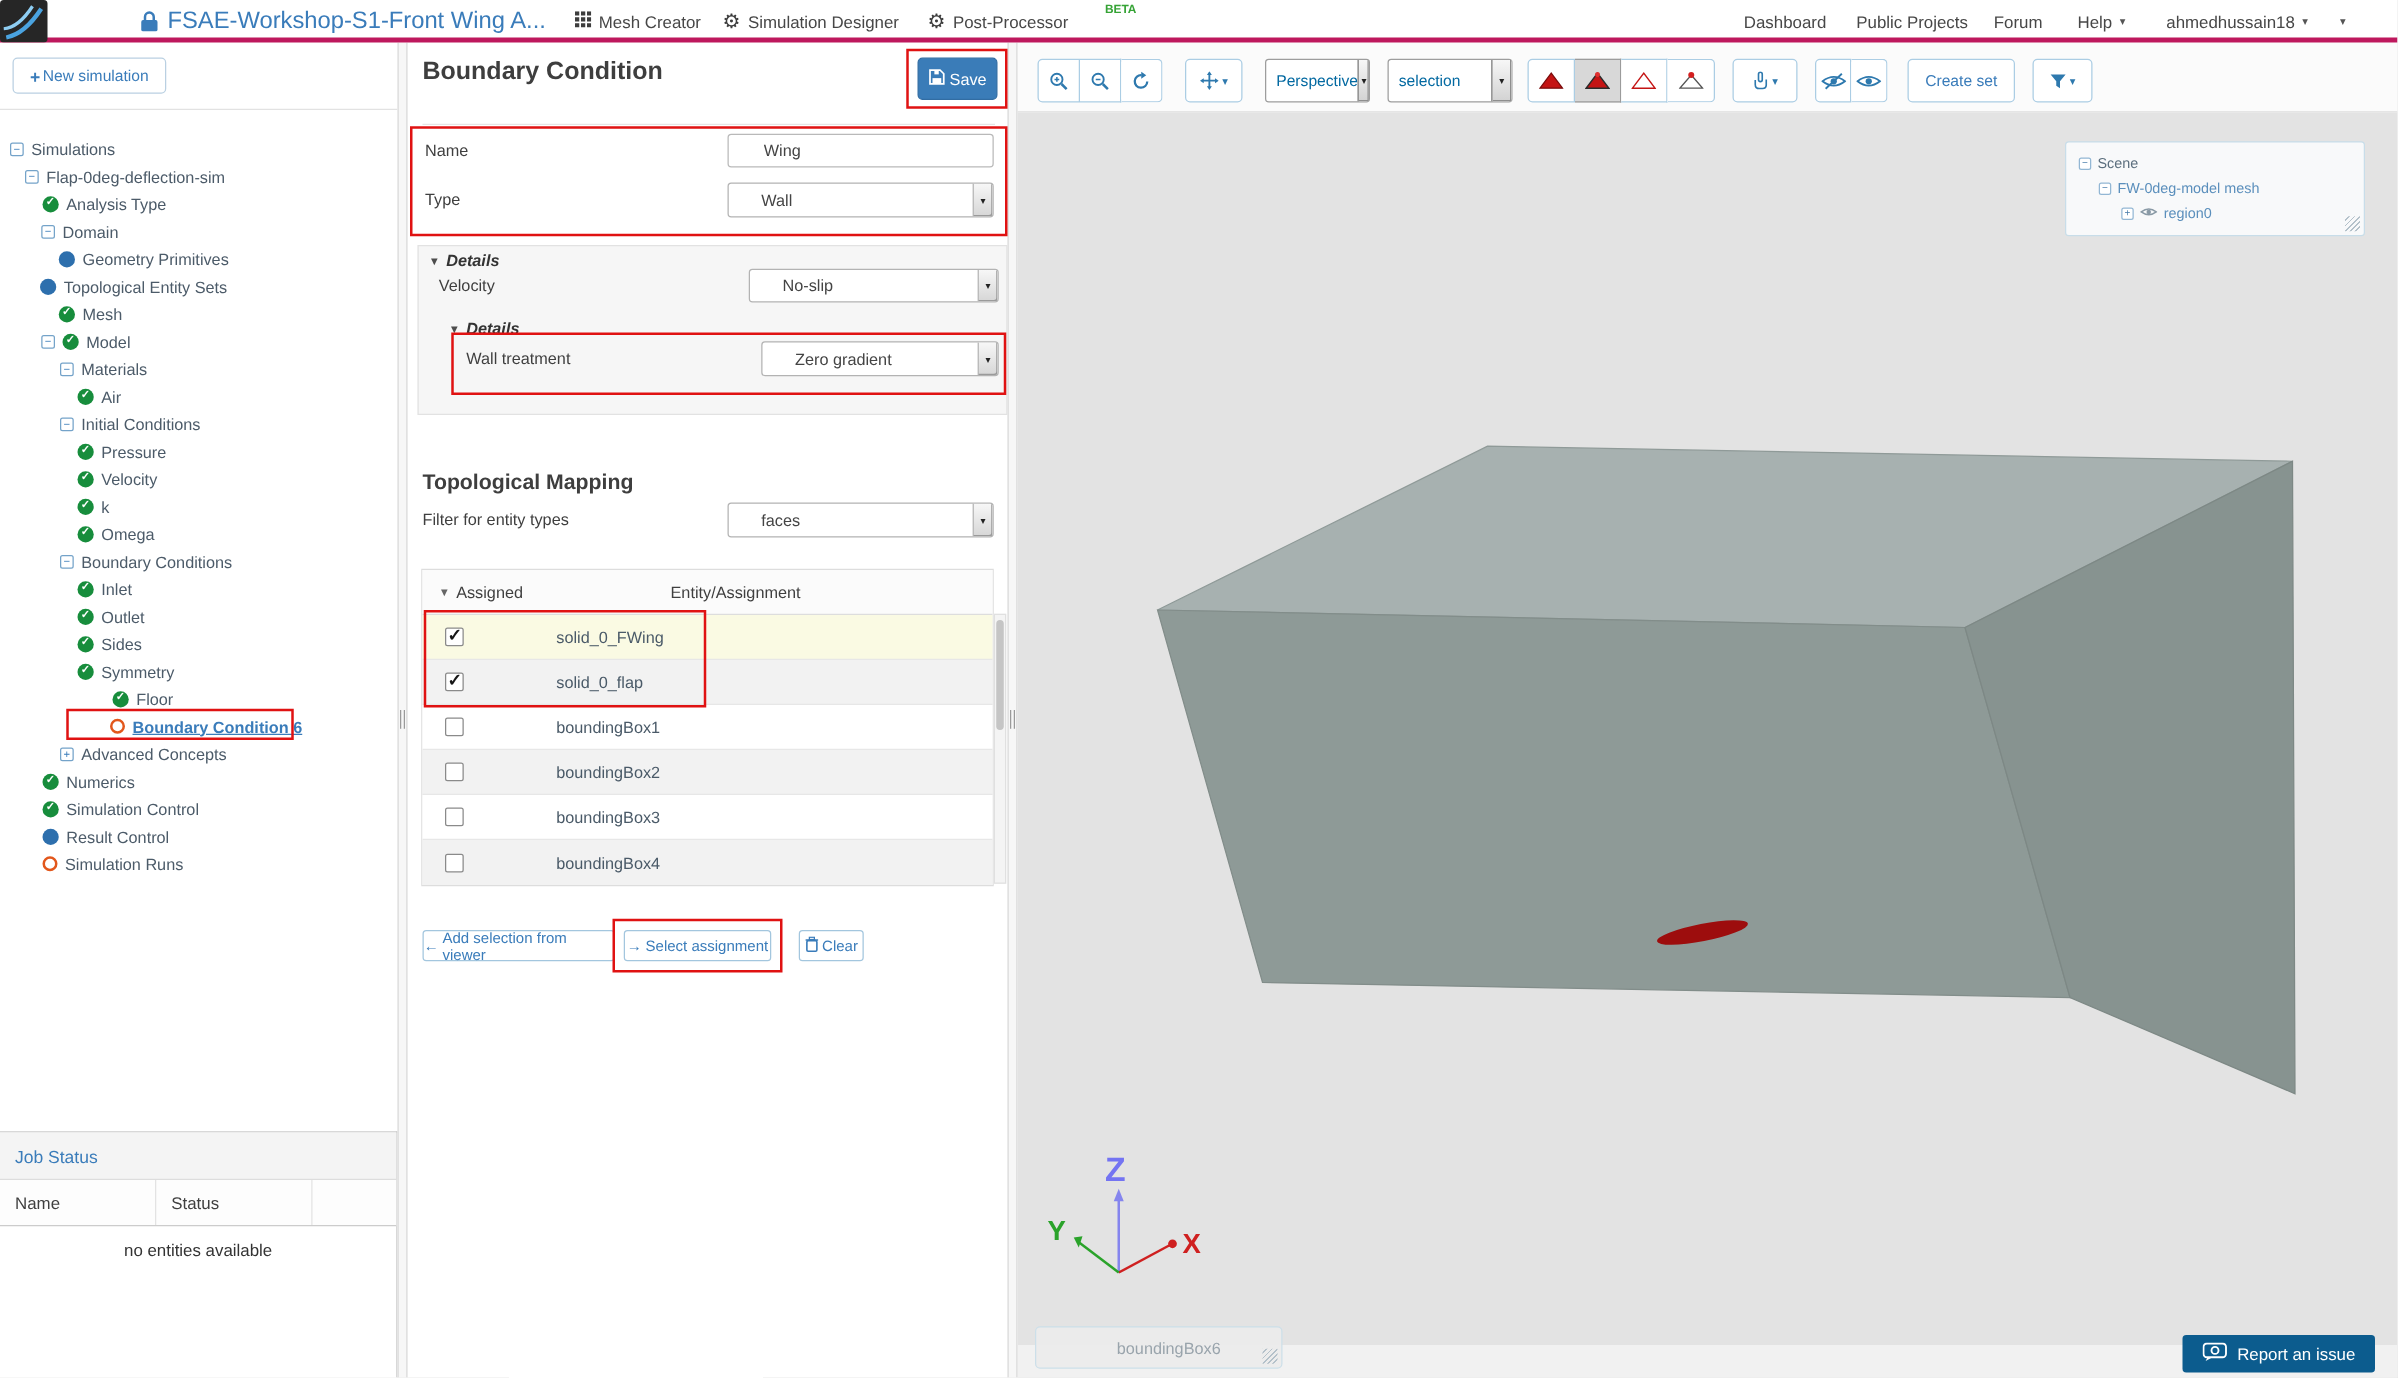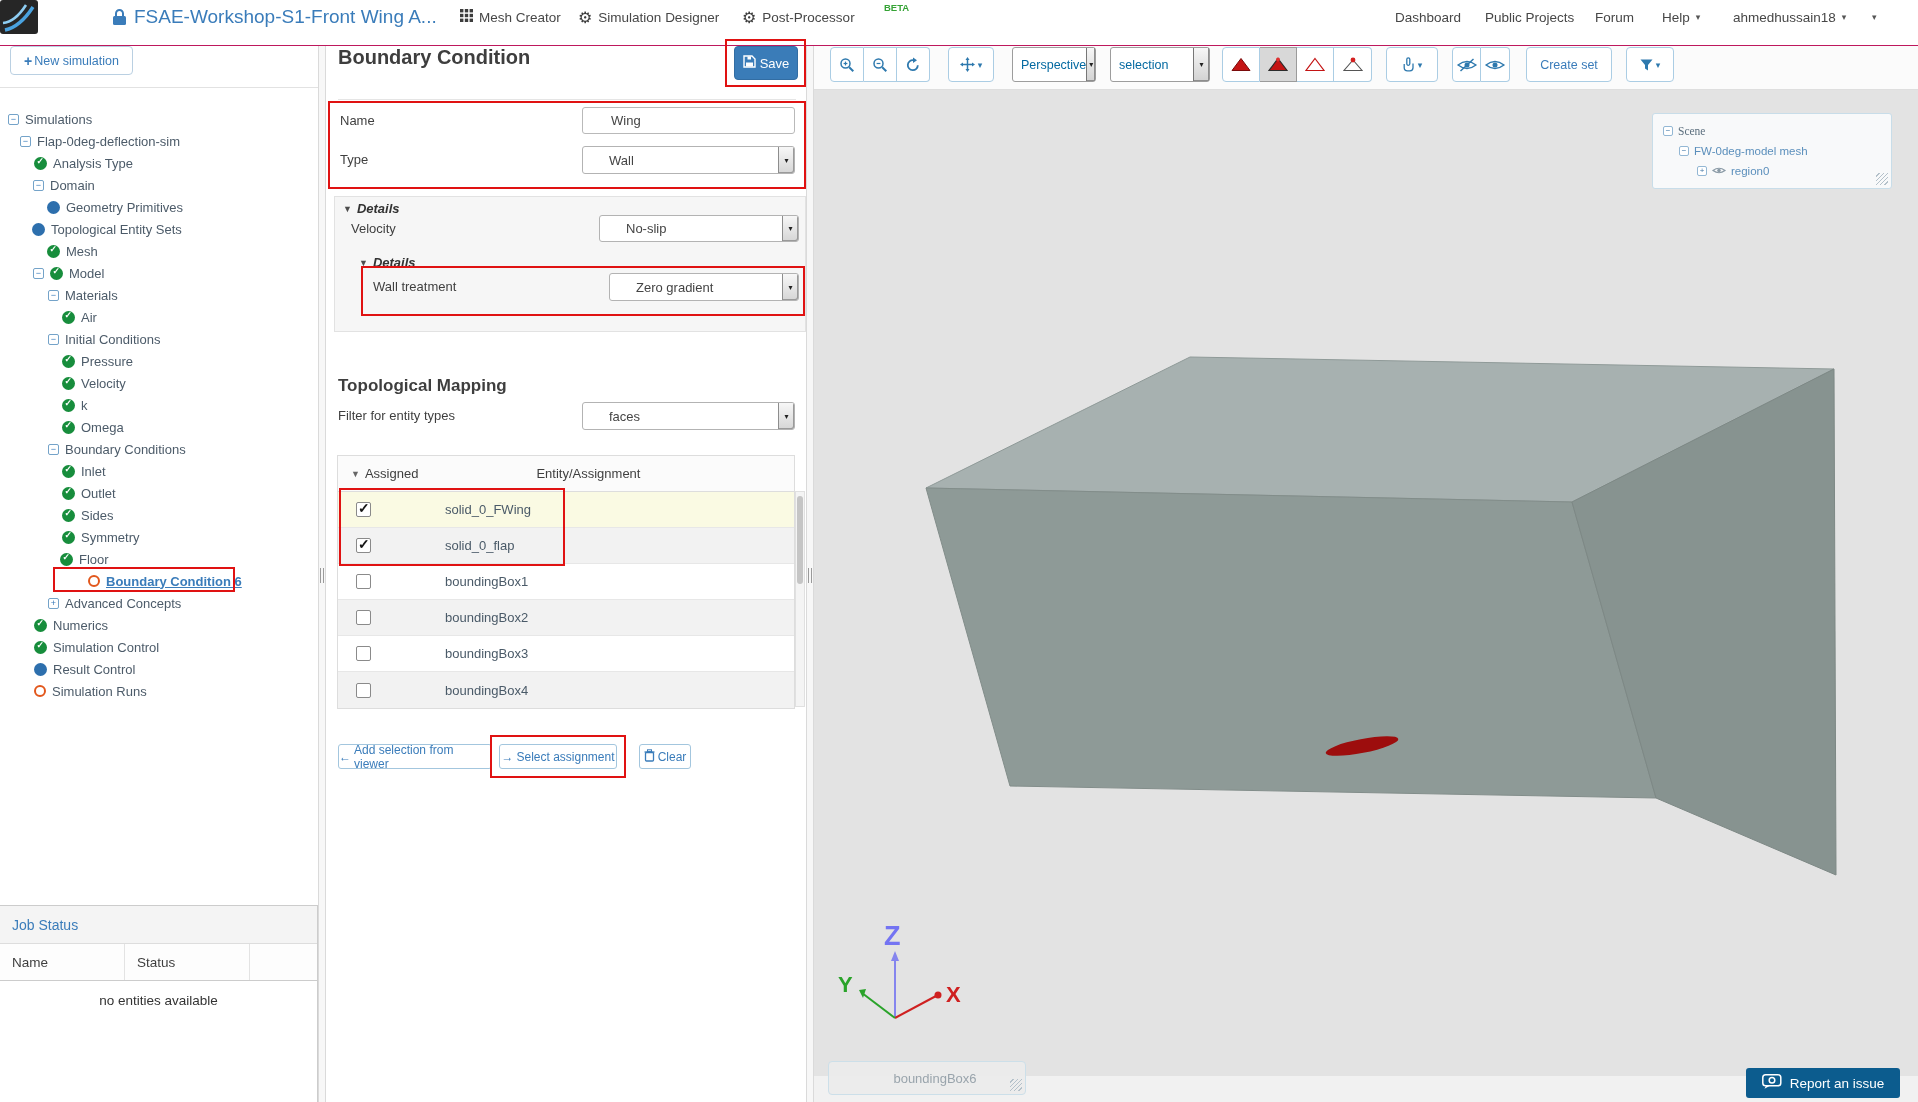--- a/index.html
+++ b/index.html
@@ -1,21 +1,21 @@
 <!DOCTYPE html>
 <html><head>
 <meta charset="utf-8">
 <style>
   * { box-sizing: border-box; margin: 0; padding: 0; }
   html,body { width:1918px; height:1102px; overflow:hidden; }
   body { position:relative; font-family:"Liberation Sans",sans-serif; background:#fff; font-size:13px; color:#444; }
   .abs { position:absolute; }
 
   
-  #navbar { position:absolute; left:0; top:0; width:1918px; height:46px; background:#fff; border-bottom:1px solid #be185d; z-index:30; }
+  #navbar { position:absolute; left:0; top:0; width:1918px; height:34px; background:#fff; border-bottom:4px solid #be185d; z-index:30; }
   .nav-item { position:absolute; top:0; height:34px; display:flex; align-items:center; gap:6px; font-size:13.5px; color:#474747; cursor:pointer; }
   #proj-title { color:#3a7cba; font-size:19px; }
   .beta { position:absolute; font-size:9.5px; color:#36a336; font-weight:bold; }
   .caret { font-size:9px; color:#555; }
 
   
   #sidebar { position:absolute; left:0; top:34px; width:318px; height:1068px; background:#fff; z-index:10; }
   #new-sim-bar { position:absolute; left:0; top:0; width:318px; height:54px; border-bottom:1px solid #e2e2e2; background:#fff; }
   #btn-new-sim { position:absolute; left:10px; top:12px; height:29px; padding:0 13px; background:#fff; border:1px solid #bad0e2; border-radius:4px; color:#3a7cba; font-size:12.5px; display:flex; align-items:center; gap:2px; cursor:pointer; }
   #btn-new-sim b { font-size:14px; }
@@ -78,21 +78,21 @@
   .vseg .caret { color:#2e79ae; }
   .tsel { position:absolute; top:13px; height:35px; background:#fff; border:1px solid #9d9d9d; border-radius:3px; display:flex; align-items:stretch; cursor:pointer; }
   .tsel .val { flex:1; display:flex; align-items:center; padding-left:8px; font-size:12.5px; color:#0369a1; }
   .tsel .arw { width:16px; background:linear-gradient(#f7f7f7,#d2d2d2); border-left:1px solid #777; box-shadow:inset -1px -1px 0 #8e8e8e; display:flex; align-items:center; justify-content:center; font-size:8px; color:#222; }
   .vlabel { font-size:12.5px; color:#3a7cba; }
   #canvas { position:absolute; left:0; top:56px; width:1104px; height:1012px; background:#e3e3e3; overflow:hidden; }
 
   #scene-overlay { position:absolute; left:838px; top:23px; width:240px; height:76px; background:rgba(252,254,255,0.8); border:1px solid #c8dde9; border-radius:3px; padding:7px 0 0 10px; }
   .srow { height:20px; display:flex; align-items:center; gap:5px; font-size:11.5px; cursor:pointer; }
   .mtg { width:10px; height:10px; border:1px solid #93b7d4; background:#fff; border-radius:2px; font-size:8px; line-height:8px; text-align:center; color:#4479a8; flex:none; }
-  .scene-lbl { color:#5c6f7e;font-family:Liberation Serif, serif; } .scene-blue { color:#5b8fbc; }
+  .scene-lbl { color:#5c6f7e; } .scene-blue { color:#5b8fbc; }
   .rsz { position:absolute; right:3px; bottom:3px; width:12px; height:12px; background:repeating-linear-gradient(135deg,transparent 0 2px,#b4c1ca 2px 3px); }
 
   #bbox-label { position:absolute; left:14px; top:971px; width:198px; height:34px; background:rgba(236,236,236,0.92); border:1px solid #ccdfe9; border-radius:4px; color:#99a4ac; font-size:13px; display:flex; align-items:center; padding-left:16px;justify-content:center; }
   #report-btn { position:absolute; left:932px; top:978px; width:154px; height:30px; background:#0c5c8e; border-radius:3px; color:#fff; font-size:13.5px; display:flex; align-items:center; justify-content:center; gap:8px; cursor:pointer; }
 
   
   .ann { position:absolute; border:2.5px solid #e01212; z-index:60; pointer-events:none; }
 </style>
 </head>
 <body>
@@ -244,21 +244,21 @@
         <span class="tl">Outlet</span>
       </div>
     <div class="trow" style="padding-left:62px">
         <span class="st ok"></span>
         <span class="tl">Sides</span>
       </div>
     <div class="trow" style="padding-left:62px">
         <span class="st ok"></span>
         <span class="tl">Symmetry</span>
       </div>
-    <div class="trow" style="padding-left:60px">
+    <div class="trow" style="padding-left:90px">
         <span class="st ok"></span>
         <span class="tl">Floor</span>
       </div>
     <div class="trow" style="padding-left:88px">
         <span class="st ring"></span>
         <span class="tl bc6">Boundary Condition 6</span>
       </div>
     <div class="trow" style="padding-left:48px">
         <span class="tg">+</span>
         <span class="tl">Advanced Concepts</span>

